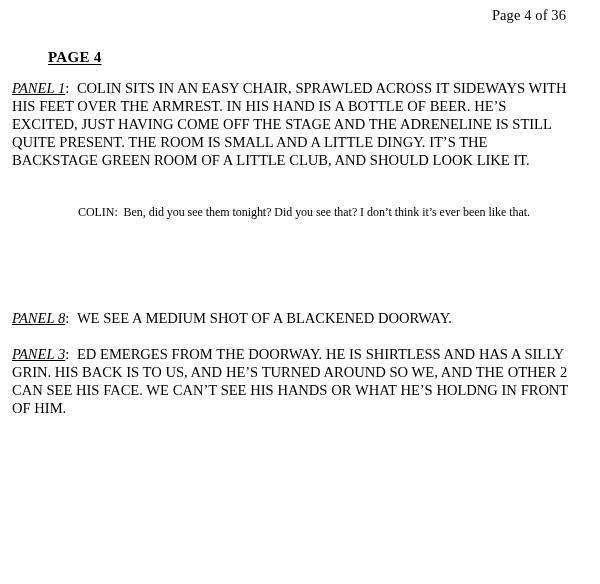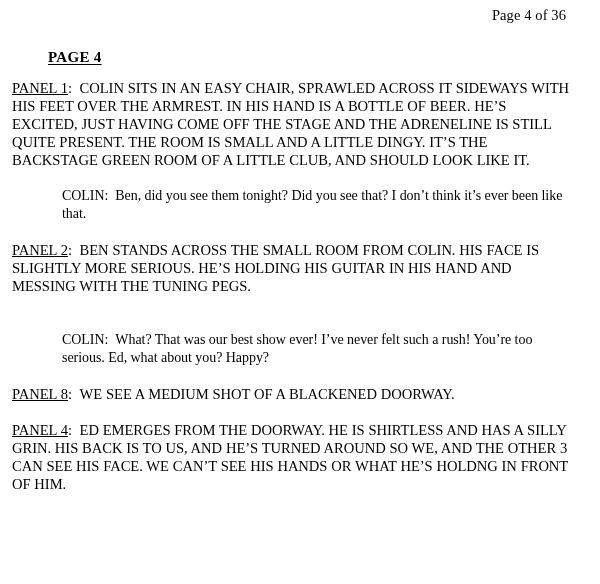--- a/index.html
+++ b/index.html
@@ -71,26 +71,27 @@
     margin: 0;
   }
 
   .panel-para {
     margin-bottom: 0;
   }
 
   .panel-label {
     text-decoration: underline;
     text-underline-offset: 1px;
+    font-style: italic;
   }
 
   .dialogue {
-    margin: 0;
+    margin: 16px;
     padding-left: 50px;
-    font-size: 14px;
+    font-size: 12px;
     line-height: 18px;
     letter-spacing: -0.05px;
   }
   .dialogue .speaker {
     white-space: nowrap;
   }
   .dialogue b {
     font-weight: bold;
   }
 
@@ -115,42 +116,36 @@
     </p>
 
     <div class="gap-1"></div>
 
     <p class="dialogue">
       <span class="speaker">COLIN:</span>&nbsp;&nbsp;<span>Ben, did you see them tonight?  Did you see that?  I don’t think it’s ever been like that.</span>
     </p>
 
     <div class="gap-1"></div>
 
-    <p class="para panel-para">
-      <span class="panel-label">PANEL 2</span><span>:</span>&nbsp;&nbsp;<span>BEN STANDS ACROSS THE SMALL ROOM FROM COLIN.  HIS FACE IS SLIGHTLY MORE SERIOUS.  HE’S HOLDING HIS GUITAR IN HIS HAND AND MESSING WITH THE TUNING PEGS.</span>
-    </p>
 
     <div class="gap-1"></div>
 
 
     <div class="gap-1"></div>
 
-    <p class="dialogue">
-      <span class="speaker">COLIN:</span>&nbsp;&nbsp;<span>What?  That was our best show ever!  I’ve never felt such a rush! You’re too serious.  Ed, what about you?  Happy?</span>
-    </p>
 
     <div class="gap-1"></div>
 
     <p class="para panel-para">
       <span class="panel-label">PANEL 8</span><span>:</span>&nbsp;&nbsp;<span>WE SEE A MEDIUM SHOT OF A BLACKENED DOORWAY.</span>
     </p>
 
     <div class="gap-1"></div>
 
     <p class="para panel-para">
-      <span class="panel-label">PANEL 4</span><span>:</span>&nbsp;&nbsp;<span>ED EMERGES FROM THE DOORWAY.  HE IS SHIRTLESS AND HAS A SILLY GRIN.  HIS BACK IS TO US, AND HE’S TURNED AROUND SO WE, AND THE OTHER 3 CAN SEE HIS FACE.  WE CAN’T SEE HIS HANDS OR WHAT HE’S HOLDNG IN FRONT OF HIM.</span>
+      <span class="panel-label">PANEL 3</span><span>:</span>&nbsp;&nbsp;<span>ED EMERGES FROM THE DOORWAY.  HE IS SHIRTLESS AND HAS A SILLY GRIN.  HIS BACK IS TO US, AND HE’S TURNED AROUND SO WE, AND THE OTHER 2 CAN SEE HIS FACE.  WE CAN’T SEE HIS HANDS OR WHAT HE’S HOLDNG IN FRONT OF HIM.</span>
     </p>
 
     <div class="gap-1"></div>
 
 
   </div>
 </div>
 
 </body></html>

